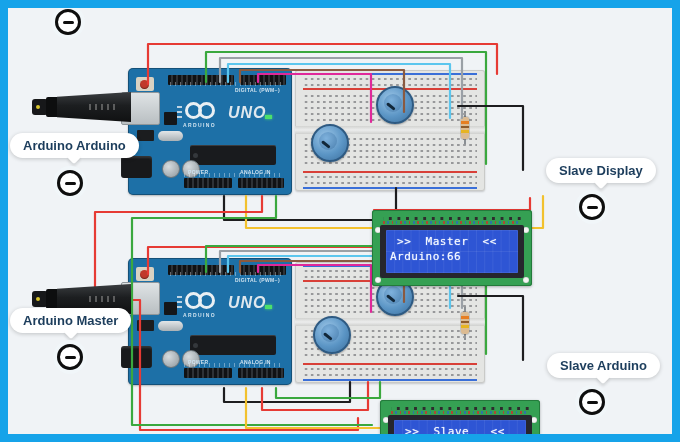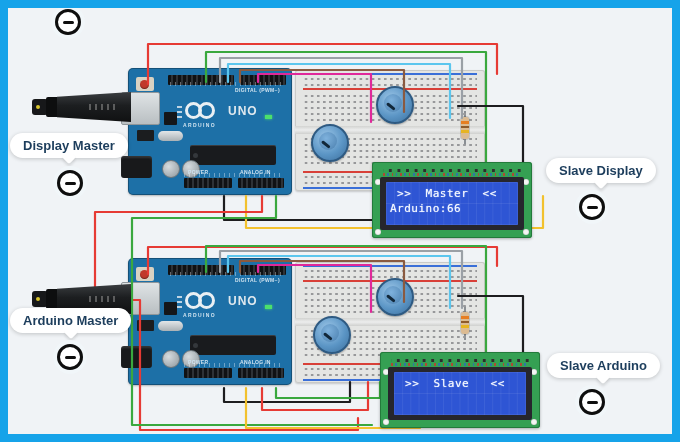--- a/index.html
+++ b/index.html
@@ -16,21 +16,21 @@
            box-shadow:inset 0 0 0 1px rgba(0,0,0,.28),0 1px 2px rgba(0,0,0,.25);z-index:10;}
   .ar-hdr{position:absolute;height:10px;background:repeating-linear-gradient(90deg,#101214 0 3.4px,#2e3236 3.4px 5px);border-radius:1px;}
   .ar-ticks{position:absolute;height:4px;background:repeating-linear-gradient(90deg,rgba(255,255,255,.65) 0 1px,transparent 1px 5px);opacity:.55;}
   .ar-reset{position:absolute;left:8px;top:9px;width:18px;height:14px;background:#d9d2c2;border-radius:2px;}
   .ar-reset::after{content:"";position:absolute;left:4px;top:2.5px;width:9px;height:9px;border-radius:50%;background:#c0392b;box-shadow:inset 0 -1px 1px rgba(0,0,0,.4);}
   .ar-usb{position:absolute;left:-7px;top:24px;width:37px;height:31px;background:linear-gradient(#dfe3e5,#b9bfc2);border:1px solid #8f969a;border-radius:2px;}
   .ar-jack{position:absolute;left:-7px;top:88px;width:31px;height:22px;background:#18191b;border-radius:3px;box-shadow:inset 0 2px 2px rgba(255,255,255,.12);}
   .ar-logo{position:absolute;left:57px;top:34px;width:34px;height:16px;}
   .ar-logo i{position:absolute;width:11px;height:11px;border:3px solid #e9eff3;border-radius:50%;}
   .ar-logo i:last-child{left:13px;}
-  .ar-uno{position:absolute;left:100px;top:36px;font-size:12px;font-weight:bold;color:#dfe8ee;letter-spacing:1px;}
+  .ar-uno{position:absolute;left:100px;top:36px;font-size:16px;font-weight:bold;color:#dfe8ee;letter-spacing:1px;font-style:italic;}
   .ar-brand{position:absolute;left:55px;top:54px;font-size:5px;font-weight:bold;color:#cfe3f0;letter-spacing:1.4px;}
   .ar-digital{position:absolute;left:10px;top:19px;width:142px;text-align:right;font-size:5px;font-weight:bold;color:#cfe3f0;letter-spacing:.4px;}
   .ar-power{position:absolute;left:60px;top:101px;font-size:5px;font-weight:bold;color:#cfe3f0;letter-spacing:.3px;}
   .ar-analog{position:absolute;left:112px;top:101px;font-size:5px;font-weight:bold;color:#cfe3f0;letter-spacing:.3px;}
   .ar-chip-sq{position:absolute;left:36px;top:44px;width:13px;height:13px;background:#141619;border-radius:1px;}
   .ar-vreg{position:absolute;left:9px;top:62px;width:17px;height:11px;background:#1b1d1f;border-radius:1px;}
   .ar-crystal{position:absolute;left:30px;top:63px;width:25px;height:10px;background:linear-gradient(#e2e6e8,#aab1b5);border-radius:5px;}
   .ar-dip{position:absolute;left:62px;top:77px;width:86px;height:20px;background:#191b1e;border-radius:2px;box-shadow:0 1px 0 rgba(255,255,255,.15) inset;}
   .ar-dip::before{content:"";position:absolute;left:3px;top:8px;width:5px;height:5px;border-radius:50%;background:#34383c;}
   .ar-cap{position:absolute;top:92px;width:16px;height:16px;border-radius:50%;background:radial-gradient(circle at 35% 35%,#d7dcdf,#8e979c);border:1px solid #6f777c;}
@@ -62,21 +62,21 @@
   .pot::after{content:"";position:absolute;left:8px;top:17px;width:10px;height:2.5px;background:#12283a;border-radius:2px;transform:rotate(38deg);}
 
   
   .resistor{position:absolute;width:8px;height:22px;border-radius:3px;background:#dcbb91;box-shadow:0 0 0 1px rgba(0,0,0,.15);}
   .resistor::before{content:"";position:absolute;left:0;right:0;top:4px;height:12px;
       background:linear-gradient(#e67e22 0 3px,transparent 3px 4.5px,#8e5a2b 4.5px 7px,transparent 7px 9px,#e6b422 9px 12px);}
   .resistor::after{content:"";position:absolute;left:3px;top:-6px;width:1.6px;height:34px;background:#8a8f93;z-index:-1;}
 
   
   .lcd{position:absolute;width:160px;height:76px;background:#35a053;border-radius:3px;
-       box-shadow:inset 0 0 0 1px #237a3b,0 1px 3px rgba(0,0,0,.3);z-index:16;}
+       box-shadow:inset 0 0 0 1px #237a3b,0 1px 3px rgba(0,0,0,.3);z-index:16;margin-top:48px;}
   .lcd-pins{position:absolute;left:11px;top:2px;width:138px;height:9px;
        background-image:radial-gradient(circle,#2d2d2d 1.6px,rgba(0,0,0,0) 1.9px);background-size:8.6px 9px;background-position:3px 2px;}
   .lcd-legend{position:absolute;left:11px;top:11px;width:138px;height:3px;opacity:.85;
        background:repeating-linear-gradient(90deg,#c23b2e 0 1.6px,transparent 1.6px 4.3px,#2d6fb2 4.3px 5.9px,transparent 5.9px 8.6px);}
   .lcd-bezel{position:absolute;left:8px;top:15px;width:144px;height:53px;background:#26262d;border-radius:2px;}
   .lcd-screen{position:absolute;left:6px;top:5px;width:132px;height:43px;background:#2e55d4;
        background-image:linear-gradient(rgba(255,255,255,.07) 1px,transparent 1px),linear-gradient(90deg,rgba(255,255,255,.07) 1px,transparent 1px);
        background-size:8.2px 21px;border-radius:1px;overflow:hidden;}
   .lcd-line{font-family:"DejaVu Sans Mono",monospace;font-size:11px;line-height:15px;color:#f2f6ff;
        white-space:pre;letter-spacing:.5px;text-shadow:0 0 1px rgba(230,240,255,.9);padding-left:4px;}
@@ -252,21 +252,21 @@
     <div class="lcd-hole" style="left:151px;top:67px"></div>
     <div class="lcd-bezel">
       <div class="lcd-screen">
         <div class="lcd-line l1"> &gt;&gt;  Slave   &lt;&lt;</div>
       </div>
     </div>
   </div>
 
   <div class="minus-badge" style="left:55px;top:9px"></div>
 
-  <div class="callout tail-bottom" style="left:10px;top:133px">Display Master</div>
+  <div class="callout tail-bottom" style="left:10px;top:133px">Arduino Arduino</div>
   <div class="minus-badge" style="left:57px;top:170px"></div>
 
   <div class="callout tail-bottom" style="left:546px;top:158px">Slave Display</div>
   <div class="minus-badge" style="left:579px;top:194px"></div>
 
   <div class="callout tail-bottom" style="left:10px;top:308px">Arduino Master</div>
   <div class="minus-badge" style="left:57px;top:344px"></div>
 
   <div class="callout tail-bottom" style="left:547px;top:353px">Slave Arduino</div>
   <div class="minus-badge" style="left:579px;top:389px"></div>

